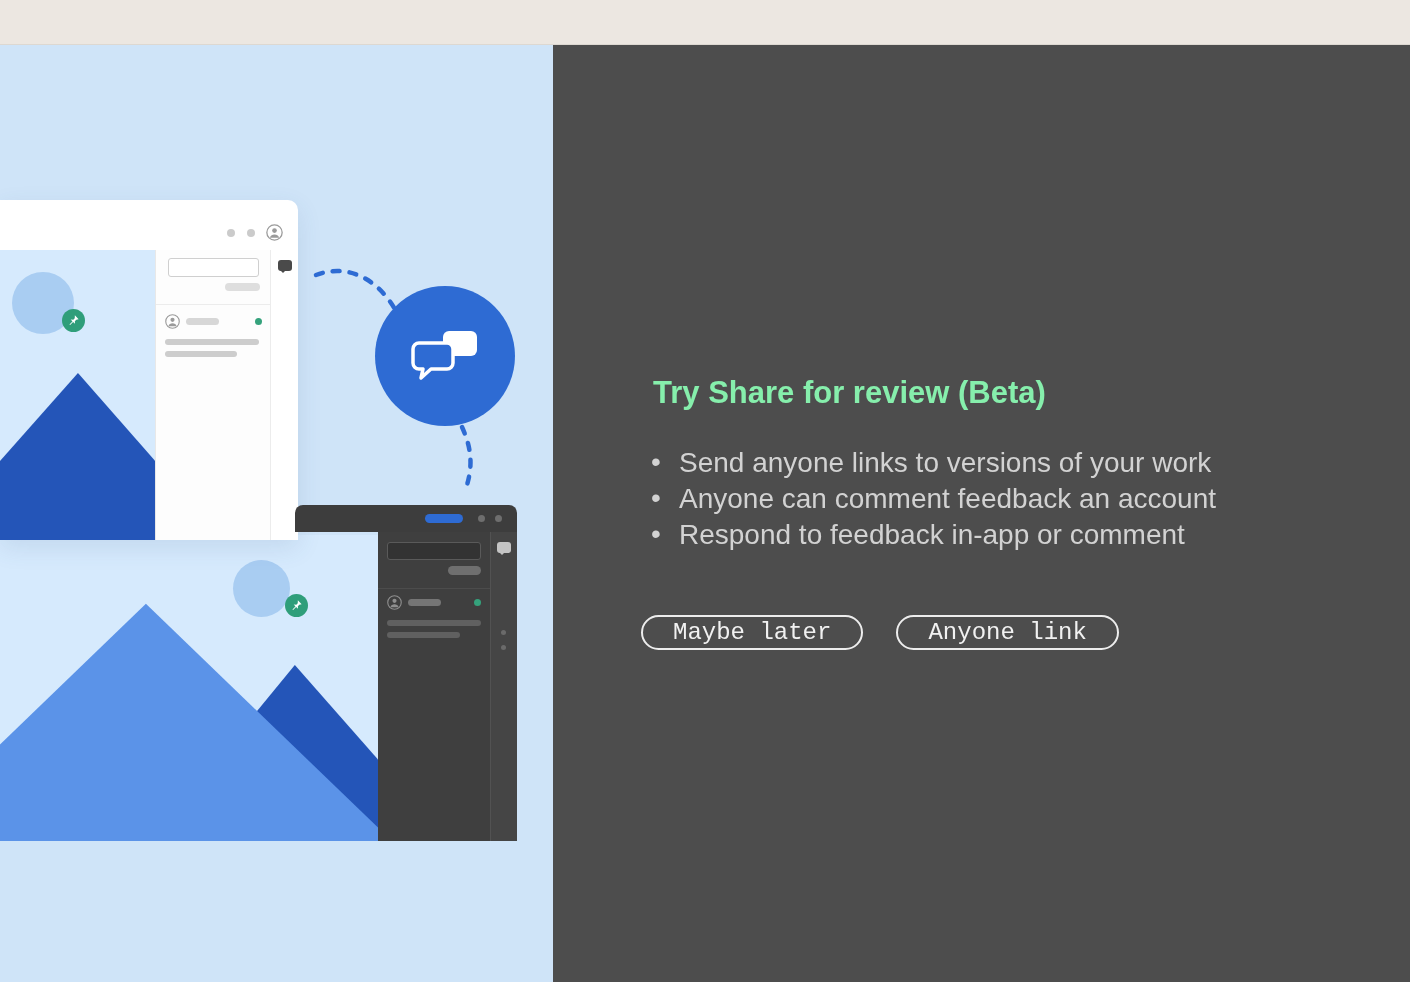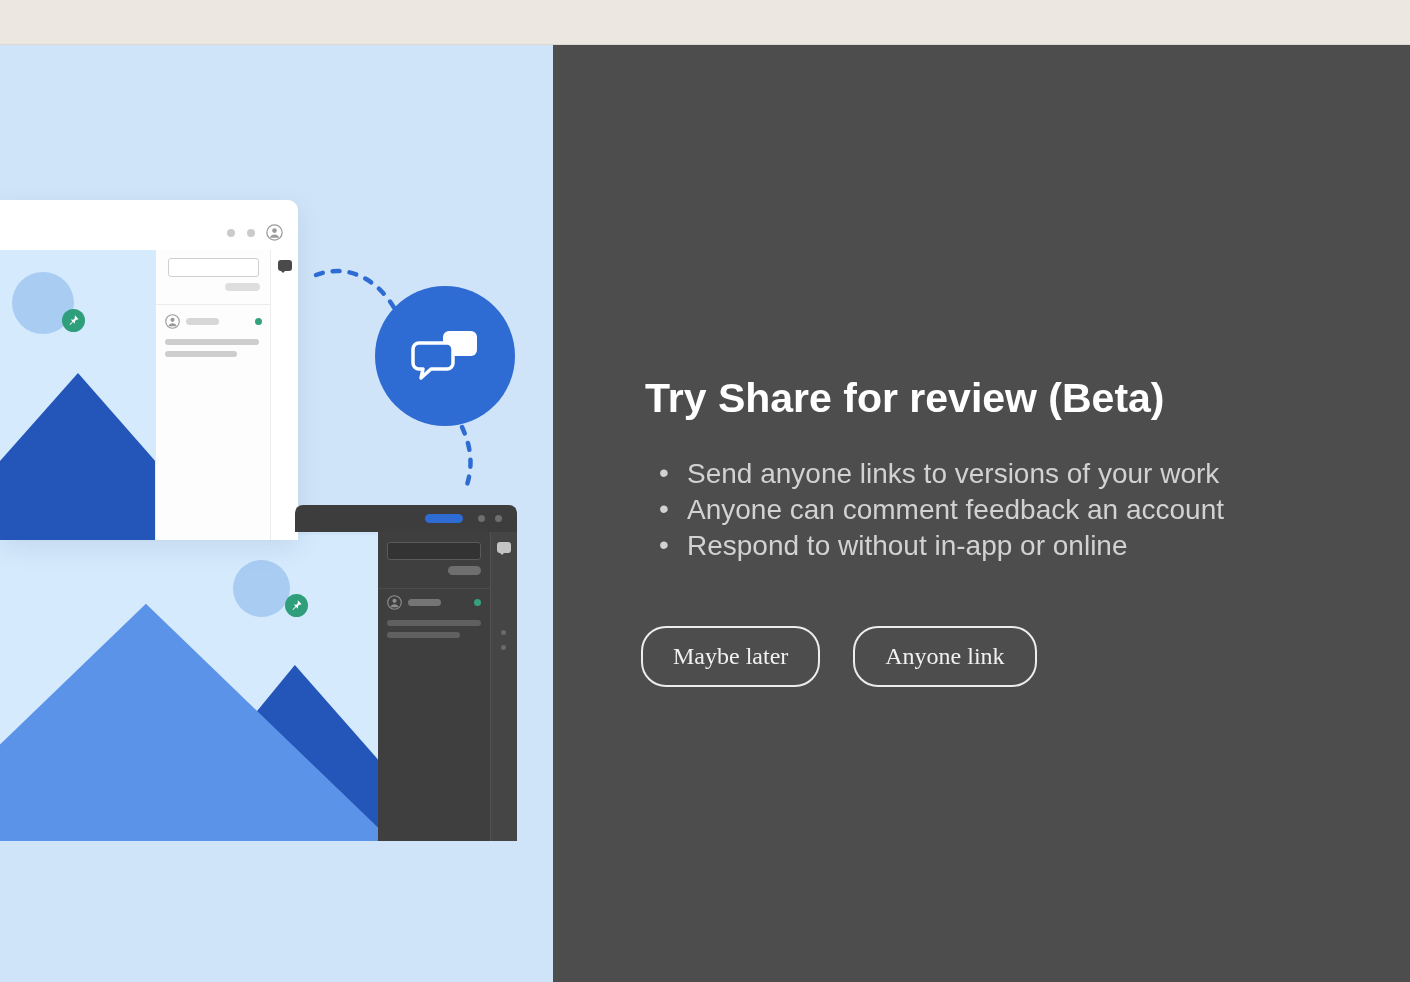--- a/index.html
+++ b/index.html
@@ -81,28 +81,28 @@
   .sd-dot { position:absolute; width:5px; height:5px; border-radius:50%; background:#6a6a6a; }
 
   
   .dashes { position:absolute; left:0; top:0; width:553px; height:937px; pointer-events:none; }
   .chat-circle { position:absolute; left:375px; top:241px; width:140px; height:140px;
     border-radius:50%; background:#2e6bd3; display:flex; align-items:center; justify-content:center; }
 
   
   .right { position:relative; flex:1; height:937px; background:#4d4d4d;
     padding:330px 40px 0 88px; }
-  .dialog-title { font-size:41px; font-weight:700; color:#ffffff; margin:0 4px 34px; }
-  .feature-list { list-style:none; margin:16px; padding:0; }
+  .dialog-title { font-size:31px; font-weight:700; color:#86efac; margin:0 12px 34px; }
+  .feature-list { list-style:none; margin:8px; padding:0; }
   .feature-list li { position:relative; font-size:28px; line-height:36px; color:#d2d2d2; padding-left:30px; }
   .feature-list li::before { content:"\2022"; position:absolute; left:2px; top:-1px; color:#d2d2d2; }
   .btn-row { display:flex; gap:33px; margin-top:62px; }
-  .pill-btn { height:61px; padding:0 30px; background:transparent; color:#f1f1f1;
+  .pill-btn { height:35px; padding:0 30px; background:transparent; color:#f1f1f1;
     border:2px solid #ededed; border-radius:25px; font-size:24px;
-    font-family:Liberation Serif, serif; cursor:pointer; }
+    font-family:Liberation Mono, monospace; cursor:pointer; }
 </style>
 </head>
 <body>
 
 <div class="screen">
   <div class="topbar"></div>
 
   <div class="main">
 
     <div class="left">
@@ -201,21 +201,21 @@
           <path d="M12 17 h28 a6 6 0 0 1 6 6 v14 a6 6 0 0 1 -6 6 H24 l-10 9 2-9 h-4 a6 6 0 0 1 -6 -6 V23 a6 6 0 0 1 6 -6 z" fill="#2e6bd3" stroke="#ffffff" stroke-width="3.5" stroke-linejoin="round"></path>
         </svg>
       </div>
     </div>
 
     <div class="right">
       <h1 class="dialog-title">Try Share for review (Beta)</h1>
       <ul class="feature-list">
         <li>Send anyone links to versions of your work</li>
         <li>Anyone can comment feedback an account</li>
-        <li>Respond to without in-app or online</li>
+        <li>Respond to feedback in-app or comment</li>
       </ul>
       <div class="btn-row">
         <button class="pill-btn">Maybe later</button>
         <button class="pill-btn">Anyone link</button>
       </div>
     </div>
 
   </div>
 </div>
 

